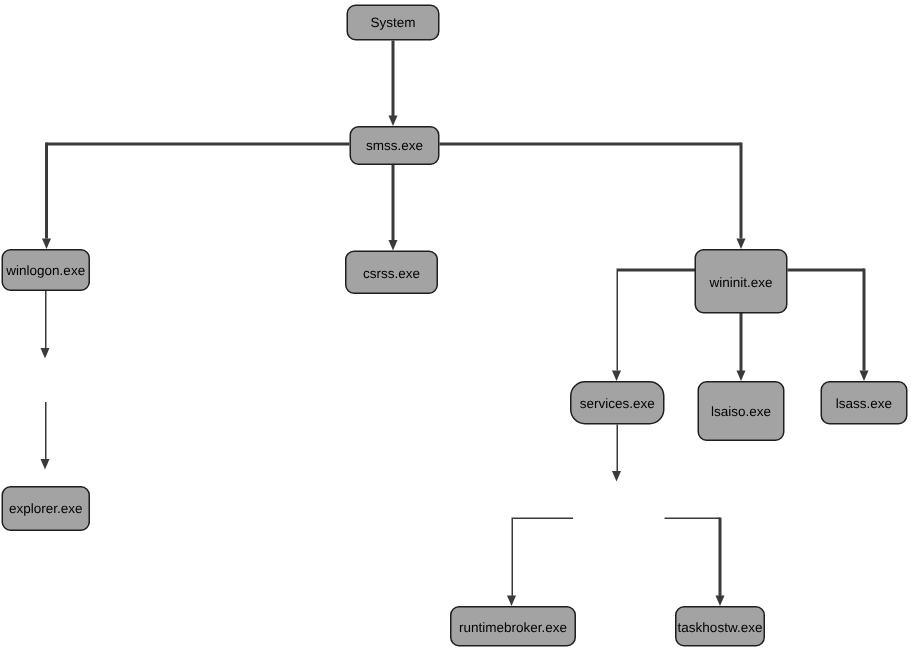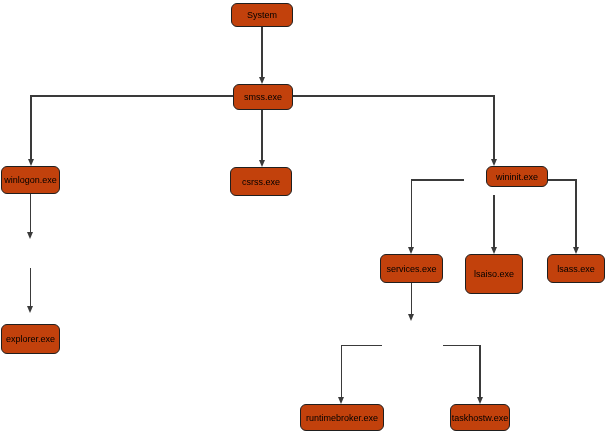--- a/index.html
+++ b/index.html
@@ -7,21 +7,21 @@
     position: relative;
     width: 607px;
     height: 434px;
     background: #ffffff;
     font-family: "Liberation Sans", sans-serif;
     overflow: hidden;
   }
   .node {
     position: absolute;
     box-sizing: border-box;
-    background: #c2410c;
+    background: #a3a3a3;
     border: 1.5px solid #1f1f1f;
     border-radius: 6px;
     display: flex;
     align-items: center;
     justify-content: center;
     font-size: 9px;
     color: #000000;
     white-space: nowrap;
     z-index: 2;
   }
@@ -35,24 +35,24 @@
     border-right: 3.5px solid transparent;
     border-top: 7px solid #3a3a3a;
     z-index: 1;
   }
 
   
   .n-system        { left: 231px; top: 3px;   width: 62px; height: 24px; }
   .n-smss          { left: 233px; top: 84px;  width: 60px; height: 26px; }
   .n-winlogon      { left: 1px;   top: 166px; width: 59px; height: 28px; }
   .n-csrss         { left: 230px; top: 167px; width: 62px; height: 29px; }
-  .n-wininit       { left: 486px; top: 166px; width: 62px; height: 21px; }
+  .n-wininit       { left: 463px; top: 166px; width: 62px; height: 43px; }
   .n-userinit      { left: 1px;   top: 239px; width: 59px; height: 29px; }
   .n-explorer      { left: 1px;   top: 313px; width: 59px; height: 30px; margin-top: 11px; }
-  .n-services      { left: 380px; top: 254px; width: 63px; height: 29px; }
+  .n-services      { left: 380px; top: 254px; width: 63px; height: 29px; border-radius: 10px; }
   .n-lsaiso        { left: 465px; top: 254px; width: 58px; height: 40px; }
   .n-lsass         { left: 547px; top: 254px; width: 58px; height: 29px; }
   .n-svchost       { left: 381px; top: 321px; width: 62px; height: 30px; }
   .n-runtimebroker { left: 300px; top: 404px; width: 84px; height: 27px; }
   .n-taskhostw     { left: 450px; top: 404px; width: 60px; height: 27px; }
 
   
   .e1v  { left: 261.25px; top: 27px;     height: 51px; }           
   .a1   { left: 258.5px;  top: 77px; }
 

